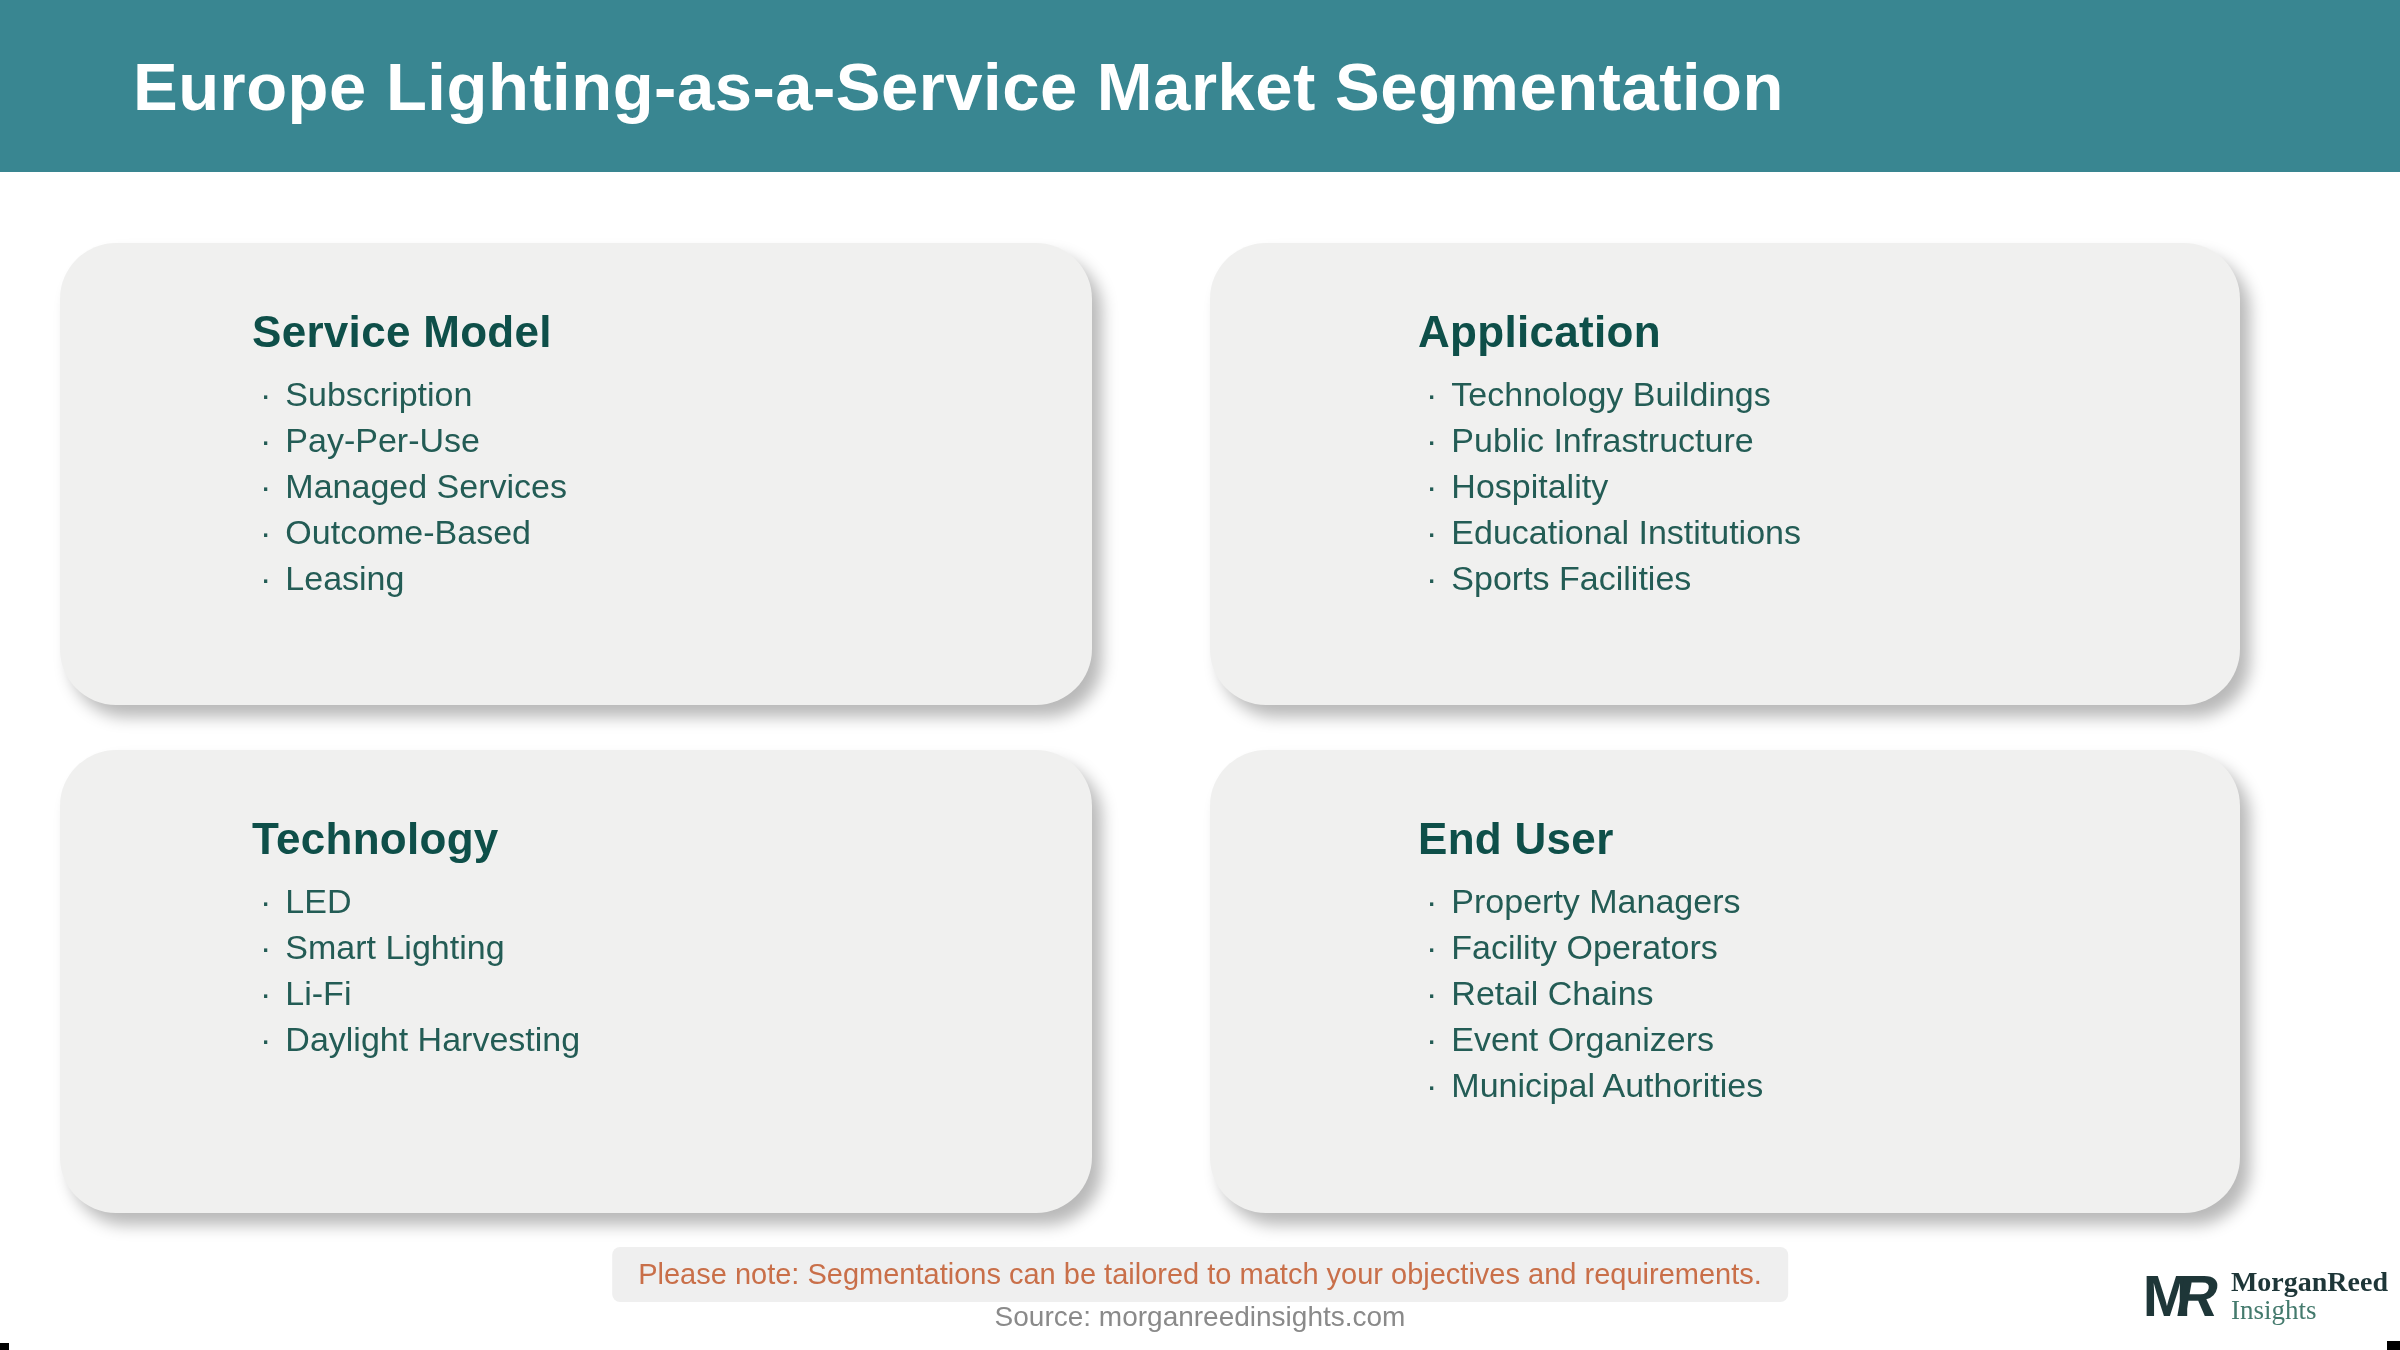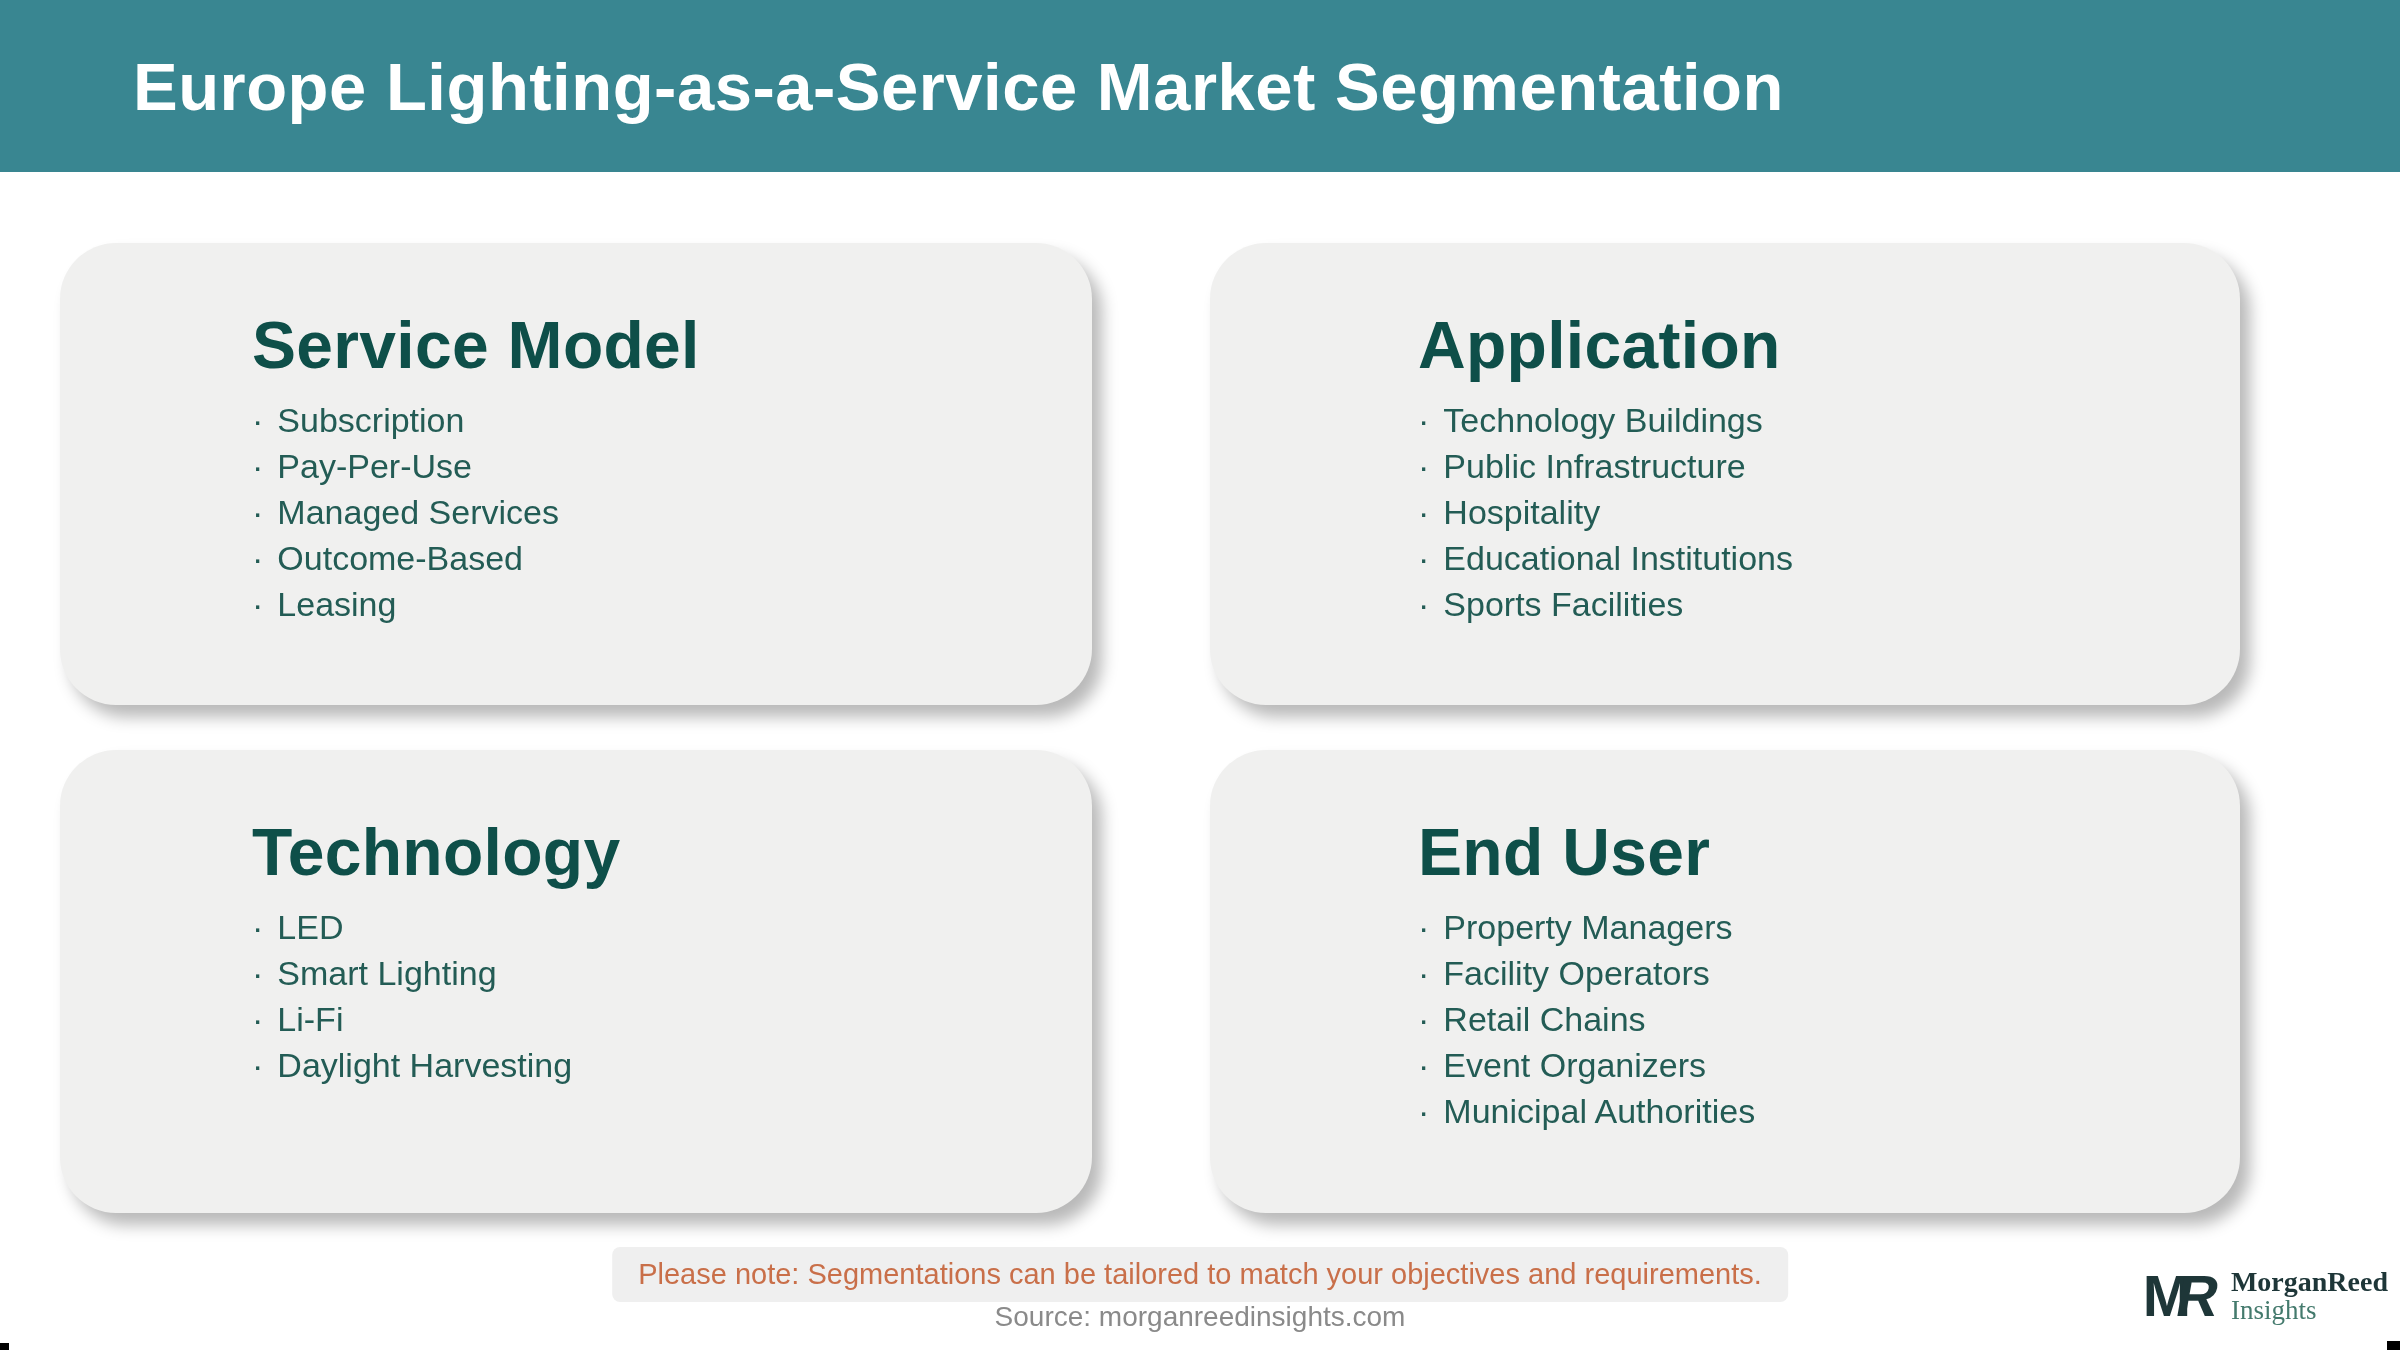--- a/index.html
+++ b/index.html
@@ -31,24 +31,24 @@
     padding:64px 40px 0 192px;
   }
   .card.right{padding-left:208px;}
   .card-service-model {left:60px;  top:243px; width:1032px; height:462px;}
   .card-application   {left:1210px;top:243px; width:1030px; height:462px;}
   .card-technology    {left:60px;  top:750px; width:1032px; height:463px;}
   .card-end-user      {left:1210px;top:750px; width:1030px; height:463px;}
   .card h2{
     margin:0 0 14px 0;
     color:var(--heading-color,#0e4f49);
-    font-size:66px;font-weight:700;letter-spacing:0.3px;
+    font-size:44px;font-weight:700;letter-spacing:0.3px;
   }
   .card ul{
-    margin:0;padding:0;list-style:none;
+    margin:8px;padding:0;list-style:none;
   }
   .card li{
     color:var(--body-color,#235c55);
     font-size:34px;line-height:46px;
     white-space:nowrap;
   }
   .card li::before{
     content:"\00B7";
     margin-right:14px;
     color:var(--body-color,#235c55);

